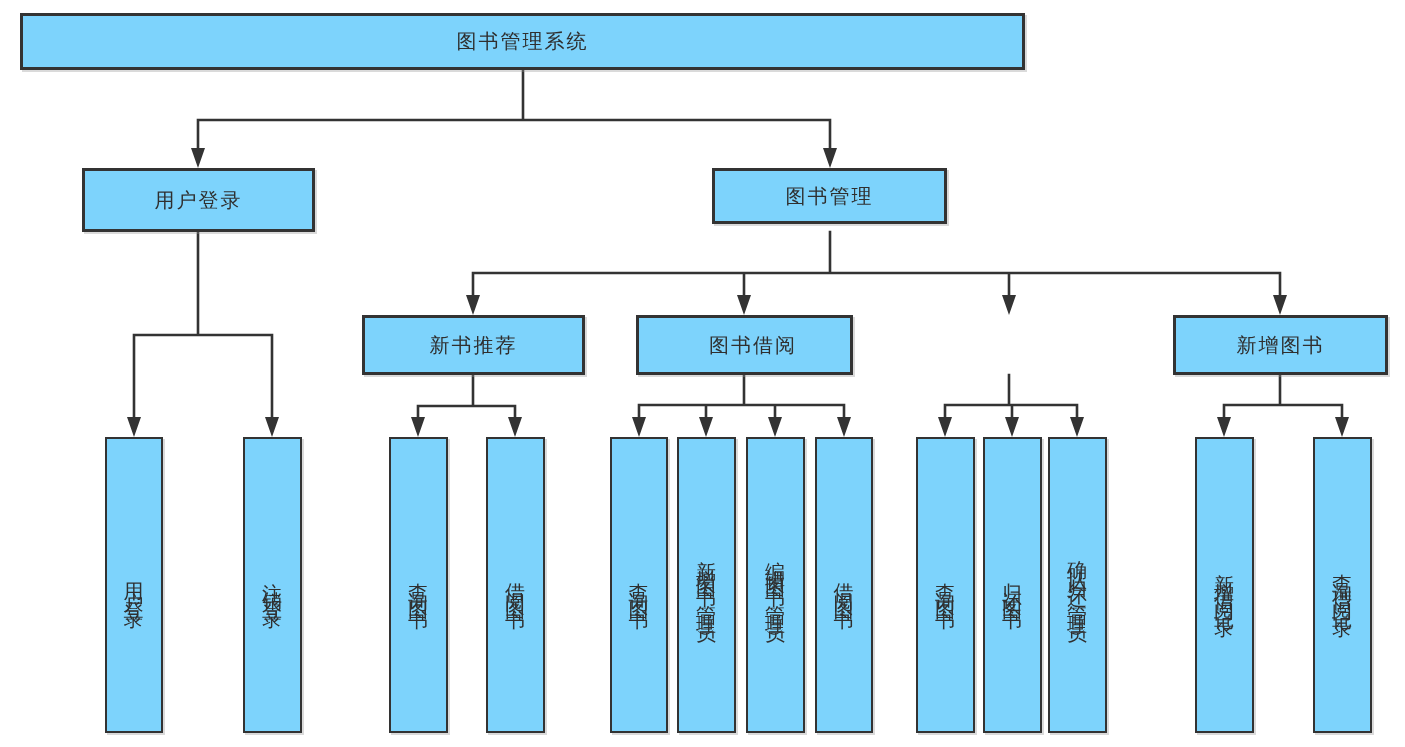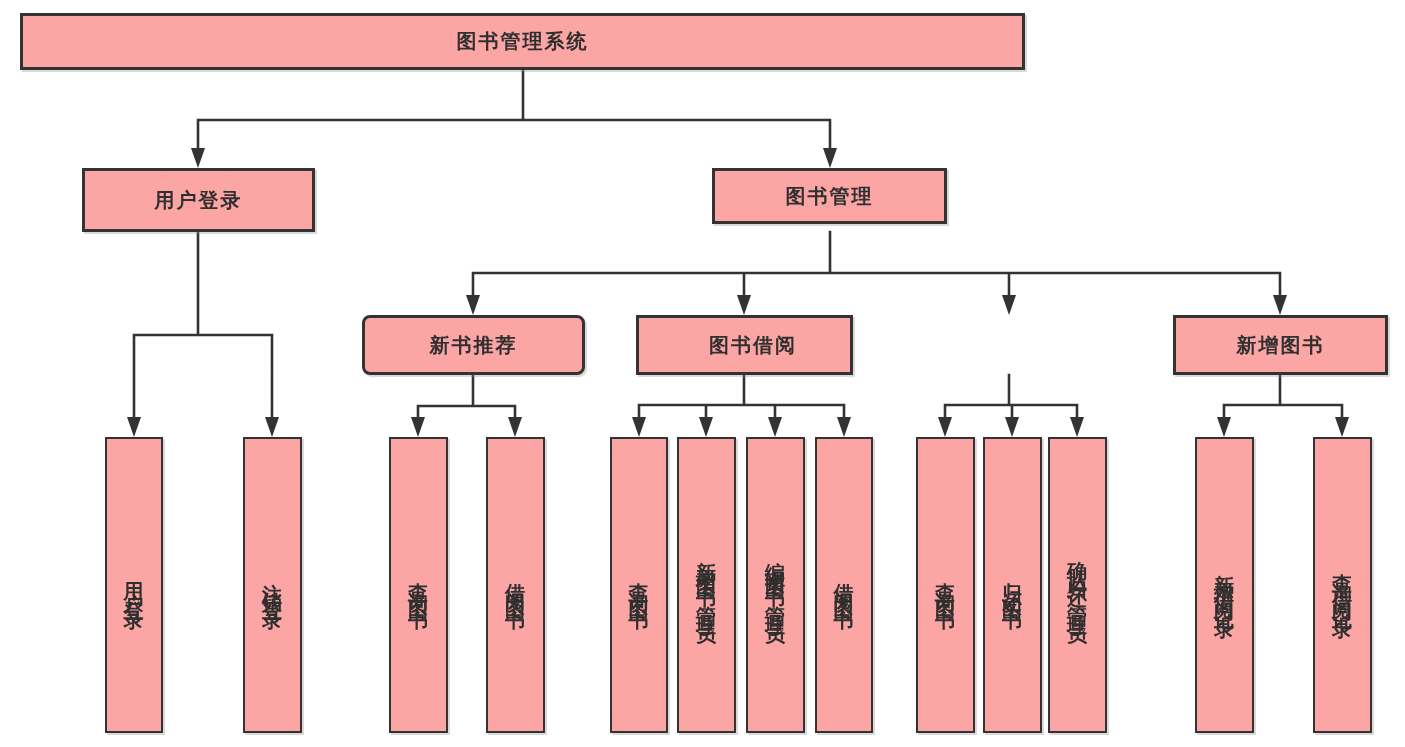--- a/index.html
+++ b/index.html
@@ -23,28 +23,27 @@
   .connectors .lines{
     fill:none;stroke:var(--line);stroke-width:2.6;stroke-linecap:square;
   }
   .connectors .arrows{
     fill:var(--line);stroke:none;
   }
   .node{
     position:absolute;z-index:2;
     box-sizing:border-box;
     border:3px solid var(--line);
-    background:#fca5a5;
+    background:#7dd3fc;
     display:flex;align-items:center;justify-content:center;
     color:var(--text);
     font-size:20px;
     letter-spacing:2px;
     box-shadow:2px 2px 0 rgba(150,150,150,0.35);
     white-space:nowrap;
-    font-weight:bold;
   }
   .leaf{
     border-width:2.5px;
     writing-mode:vertical-rl;
     text-orientation:mixed;
     letter-spacing:9px;
     font-size:20px;
     white-space:normal;
     line-height:1;
   }
@@ -117,21 +116,21 @@
       M1070 417 L1084 417 L1077 437 Z
       M1217 417 L1231 417 L1224 437 Z
       M1335 417 L1349 417 L1342 437 Z"></path>
   </svg>
 
   <div class="node" style="left:20px;top:13px;width:1005px;height:57px;">图书管理系统</div>
 
   <div class="node" style="left:82px;top:168px;width:233px;height:64px;">用户登录</div>
   <div class="node" style="left:712px;top:168px;width:235px;height:56px;">图书管理</div>
 
-  <div class="node" style="left:362px;top:315px;width:223px;height:60px;border-radius:8px;">新书推荐</div>
+  <div class="node" style="left:362px;top:315px;width:223px;height:60px;">新书推荐</div>
   <div class="node" style="left:636px;top:315px;width:217px;height:60px;padding-left:17px;">图书借阅</div>
   <div class="node" style="left:1173px;top:315px;width:215px;height:60px;">新增图书</div>
 
   <div class="node leaf" style="left:105px;top:437px;width:58px;height:296px;">用户登录</div>
   <div class="node leaf" style="left:243px;top:437px;width:59px;height:296px;">注销登录</div>
 
   <div class="node leaf" style="left:389px;top:437px;width:59px;height:296px;">查询图书</div>
   <div class="node leaf" style="left:486px;top:437px;width:59px;height:296px;">借阅图书</div>
 
   <div class="node leaf" style="left:610px;top:437px;width:58px;height:296px;">查询图书</div>

